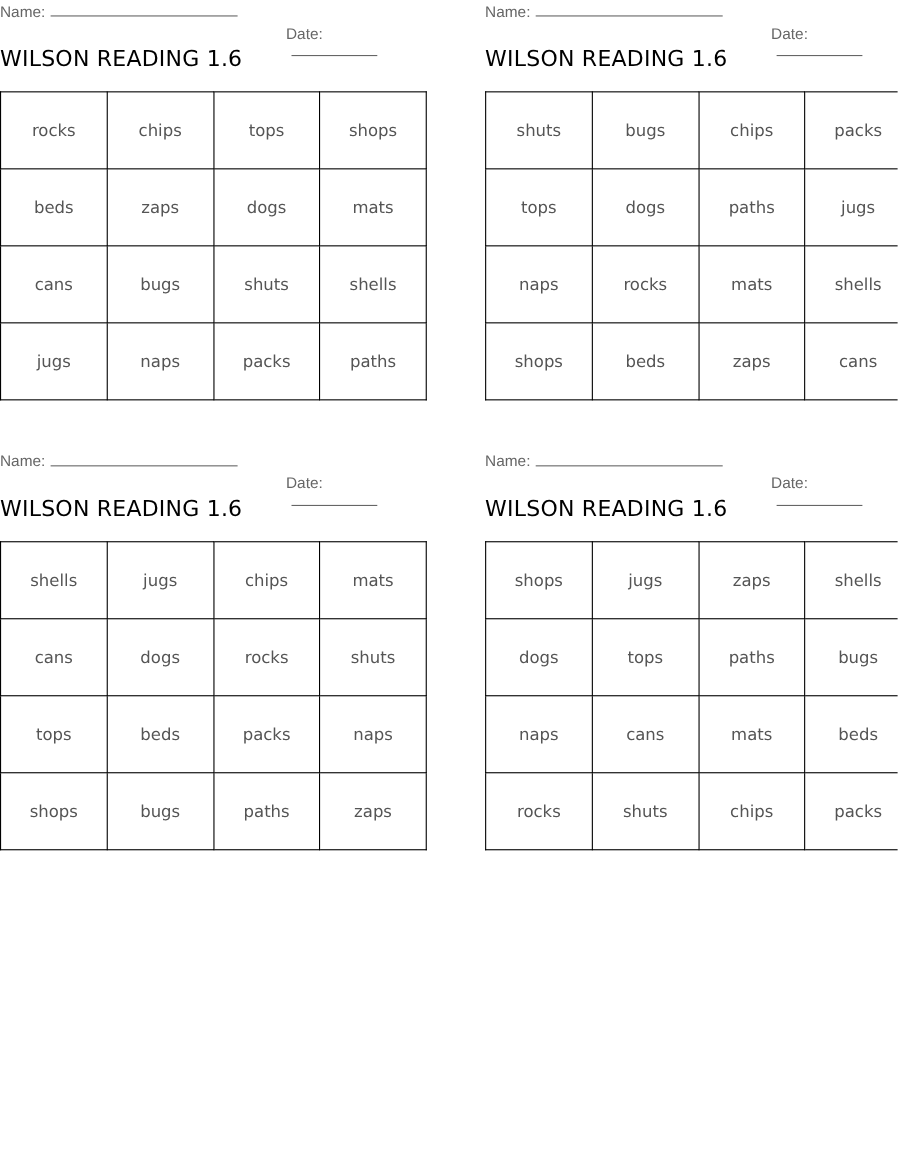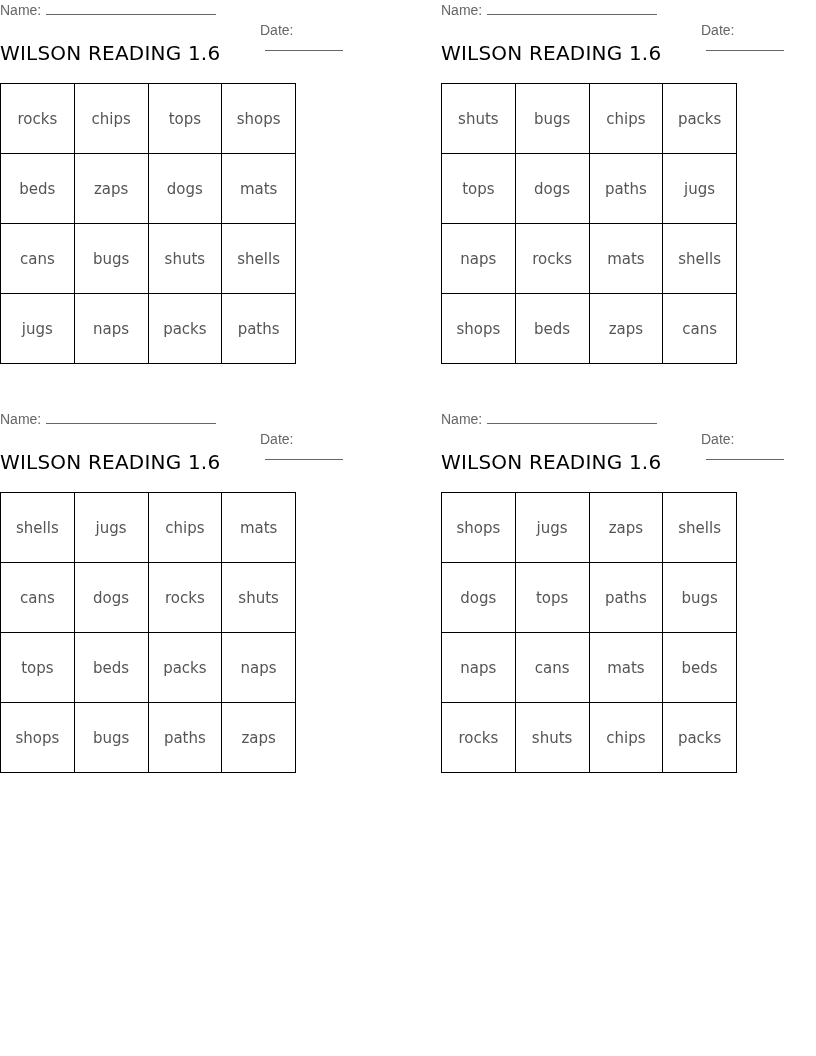--- a/index.html
+++ b/index.html
@@ -7,21 +7,21 @@
   .card { position:absolute; width:376px; height:364px; }
   .meta { position:absolute; top:2px; left:0; width:376px; height:18px;
           font-family:"Liberation Sans", sans-serif; font-size:14px; color:#666666; }
   .meta .name { position:absolute; left:0; top:0; }
   .meta .date { position:absolute; left:260px; top:4px;margin-top:16px; }
   .meta .line { display:inline-block; border-bottom:1px solid #666; vertical-align:baseline; height:12px; }
   .meta .name .line { width:170px; margin-left:5px; }
   .meta .date .line { width:78px; margin-left:5px; }
   .title { position:absolute; top:41px; left:0; width:376px; 
            font-family:"DejaVu Sans", sans-serif; font-size:20px; color:#000; letter-spacing:0.2px; }
-  table.grid { position:absolute; top:83px; left:0; width:296px; height:281px;
+  table.grid { position:absolute; top:83px; left:0; width:388px; height:281px;
                border-collapse:collapse; table-layout:fixed; }
   table.grid td { border:1px solid #000; text-align:center; vertical-align:middle;
                   font-family:"DejaVu Sans", sans-serif; font-size:15px; color:#555555; height:69px; padding:0; }
 </style>
 </head>
 <body>
 
 <div id="cards">
     <div class="card" style="left: 0px; top: 0px;">
     <div class="meta">

